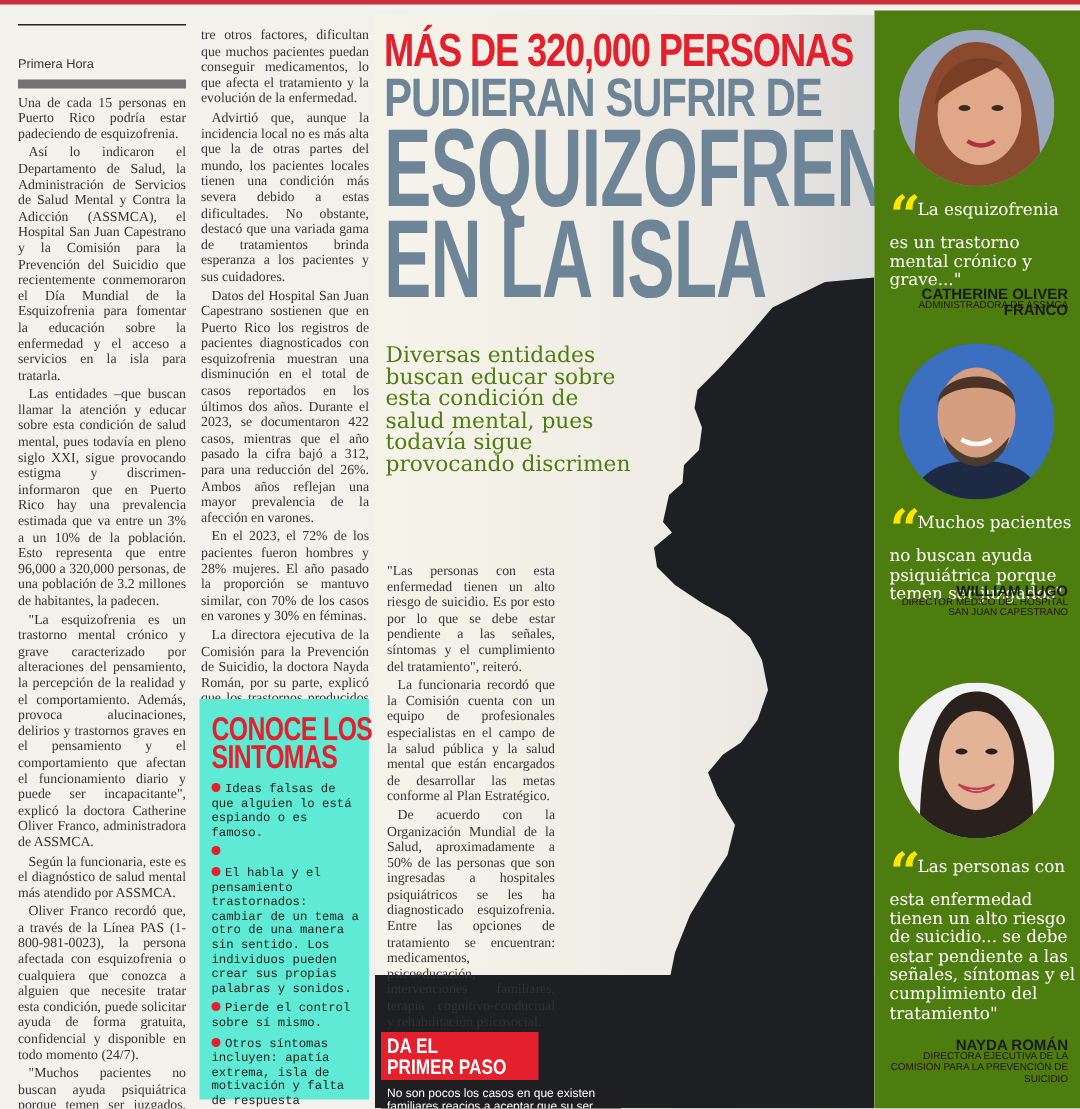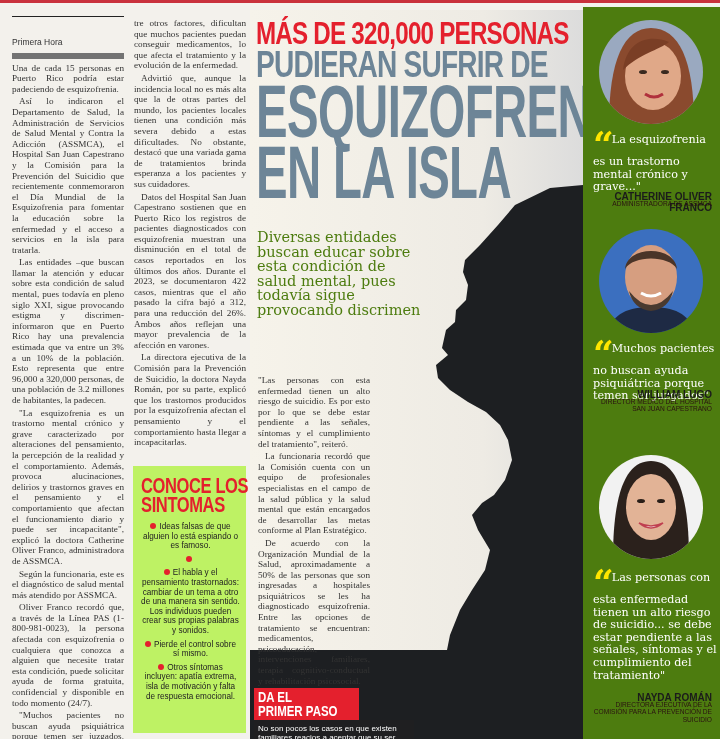--- a/index.html
+++ b/index.html
@@ -20,24 +20,24 @@
   .hero { position: absolute; left: 250px; top: 10px; width: 333px; height: 729px; background: linear-gradient(90deg, #f5f2ea 0%, #efece5 60%, #e8e6e1 100%); overflow: hidden; }
   .silhouette { position: absolute; left: 0; top: 0; width: 333px; height: 729px; }
   .headline { position: absolute; left: 256px; top: 20px; font-family: "Liberation Sans", sans-serif; font-weight: bold; line-height: 0.88; letter-spacing: -1px; transform-origin: left top; }
   .hl1 { color: #e4202d; font-size: 31px; transform: scaleX(0.78); transform-origin: left; white-space: nowrap; }
   .hl2 { color: #6d8597; font-size: 36px; transform: scaleX(0.78); transform-origin: left; white-space: nowrap; margin-top: 2px; }
   .hl3 { color: #6d8597; font-size: 74px; transform: scaleX(0.64); transform-origin: left; white-space: nowrap; margin-top: -2px; }
   .hl4 { color: #6d8597; font-size: 74px; transform: scaleX(0.64); transform-origin: left; white-space: nowrap; margin-top: -4px; }
 
   .deck { position: absolute; left: 257px; top: 230px; width: 170px; font-family: "DejaVu Serif", serif; font-size: 14.5px; line-height: 14.5px; color: #4d7c0f; font-weight: normal; }
 
-  .symptoms { position: absolute; left: 133px; top: 466px; width: 113px; height: 267px; background: #bef264; padding: 10px 6px 6px 8px; }
+  .symptoms { position: absolute; left: 133px; top: 466px; width: 113px; height: 267px; background: #5eead4; padding: 10px 6px 6px 8px; }
   .symptoms h3 { font-family: "Liberation Sans", sans-serif; font-weight: bold; color: #e4202d; font-size: 22px; line-height: 19px; letter-spacing: -0.5px; transform: scaleX(0.75); transform-origin: left; white-space: nowrap; margin-bottom: 8px; }
   .symptoms ul { list-style: none; }
-  .symptoms li { font-family: Liberation Sans, sans-serif; font-size: 8.2px; line-height: 9.6px; color: #222; margin-bottom: 4px; text-align: center; }
+  .symptoms li { font-family: Liberation Mono, monospace; font-size: 8.2px; line-height: 9.6px; color: #222; margin-bottom: 4px; }
   .dot { display: inline-block; width: 6px; height: 6px; border-radius: 50%; background: #e4202d; margin-right: 3px; vertical-align: 0; }
 
   .caption { position: absolute; left: 254px; top: 688px; width: 165px; }
   .cap-title { display: inline-block; background: #e4202d; color: #fff; font-family: "Liberation Sans", sans-serif; font-weight: bold; font-size: 14px; line-height: 14px; padding: 2px 4px; }
   .cap-title span { display: block; transform: scaleX(0.82); transform-origin: left; white-space: nowrap; }
   .cap-body { background: #1f1f21; color: #fff; font-family: "Liberation Sans", sans-serif; font-size: 8px; line-height: 9.2px; padding: 4px 4px 6px 4px; width: 160px; }
   .cap-body .credit { font-size: 5px; }
 
   .sidebar { position: absolute; left: 583px; top: 7px; width: 137px; height: 732px; background: #4d7c0f; }
   .quote-block { position: absolute; left: 0; width: 137px; }
@@ -62,20 +62,21 @@
   <p>Según la funcionaria, este es el diagnóstico de salud mental más atendido por ASSMCA.</p>
   <p>Oliver Franco recordó que, a través de la Línea PAS (1-800-981-0023), la persona afectada con esquizofrenia o cualquiera que conozca a alguien que necesite tratar esta condición, puede solicitar ayuda de forma gratuita, confidencial y disponible en todo momento (24/7).</p>
   <p>"Muchos pacientes no buscan ayuda psiquiátrica porque temen ser juzgados. En muchas ocasiones, los familiares también son reacios a aceptar que su ser querido tiene una condición psiquiátrica, lo que retrasa aún más la intervención", comentó, por su parte, el doctor William Lugo, director médico del Hospital San Juan Capestrano.</p>
 
 </div>
 
 <div class="col col2">
   <p class="first">tre otros factores, dificultan que muchos pacientes puedan conseguir medicamentos, lo que afecta el tratamiento y la evolución de la enfermedad.</p>
   <p>Advirtió que, aunque la incidencia local no es más alta que la de otras partes del mundo, los pacientes locales tienen una condición más severa debido a estas dificultades. No obstante, destacó que una variada gama de tratamientos brinda esperanza a los pacientes y sus cuidadores.</p>
   <p>Datos del Hospital San Juan Capestrano sostienen que en Puerto Rico los registros de pacientes diagnosticados con esquizofrenia muestran una disminución en el total de casos reportados en los últimos dos años. Durante el 2023, se documentaron 422 casos, mientras que el año pasado la cifra bajó a 312, para una reducción del 26%. Ambos años reflejan una mayor prevalencia de la afección en varones.</p>
+  <p>En el 2023, el 72% de los pacientes fueron hombres y 28% mujeres. El año pasado la proporción se mantuvo similar, con 70% de los casos en varones y 30% en féminas.</p>
   <p>La directora ejecutiva de la Comisión para la Prevención de Suicidio, la doctora Nayda Román, por su parte, explicó que los trastornos producidos por la esquizofrenia afectan el pensamiento y el comportamiento hasta llegar a incapacitarlas.</p>
 </div>
 
 <div class="hero">
   <svg class="silhouette" viewBox="0 0 333 729" preserveAspectRatio="none">
     <defs>
       <linearGradient id="bg" x1="0" y1="0" x2="1" y2="0">
         <stop offset="0" stop-color="#f6f3ea"></stop>
         <stop offset="0.7" stop-color="#eeebe4"></stop>
         <stop offset="1" stop-color="#dcdcdc"></stop>

